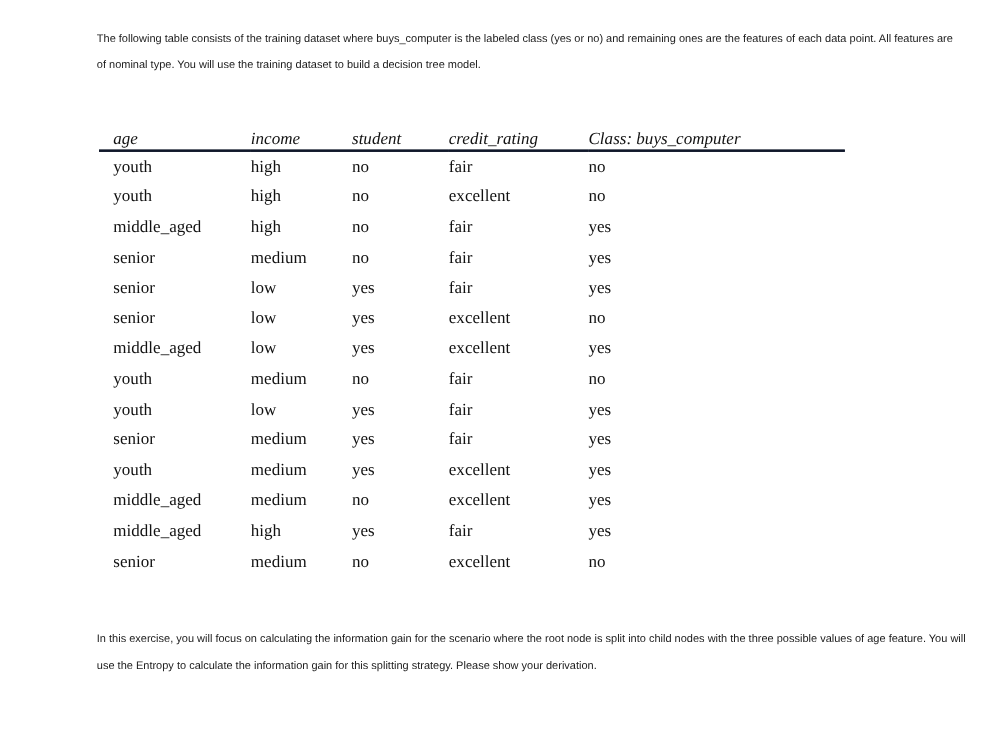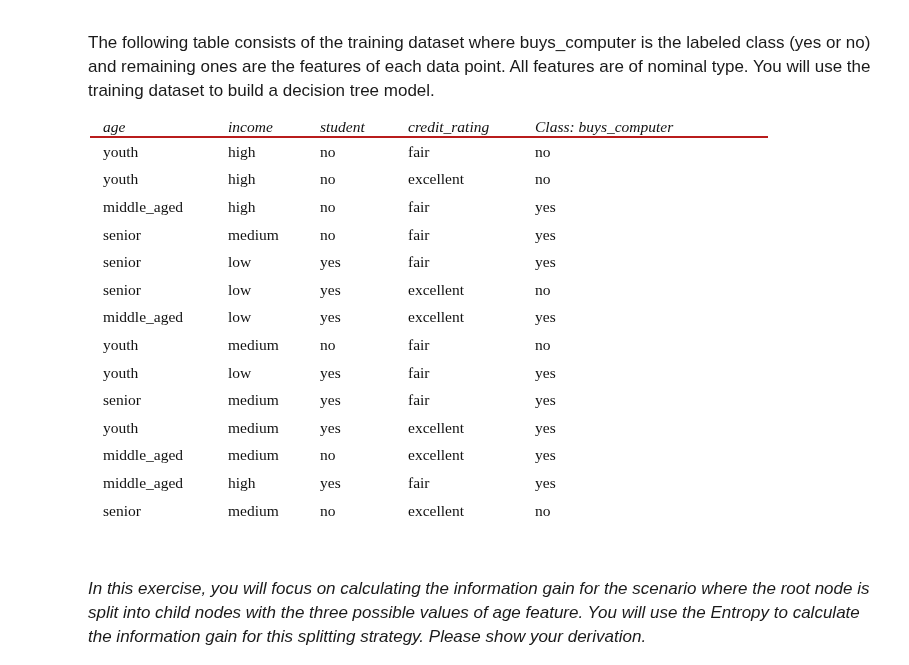--- a/index.html
+++ b/index.html
@@ -10,51 +10,50 @@
   body {
     width: 909px;
     height: 665px;
     position: relative;
     overflow: hidden;
     color: #1a1a1a;
   }
   .para {
     position: absolute;
     font-family: "Liberation Sans", sans-serif;
-    font-size: 17px;
+    font-size: 10px;
     line-height: 24px;
     color: #1a1a1a;
   }
   #intro-para {
     left: 88px;
     top: 14px;
     width: 786px;
   }
   #outro-para {
     left: 88px;
     top: 560px;
     width: 790px;
-    font-style: italic;
   }
   #dataset-table {
     position: absolute;
     left: 90px;
     top: 108px;
     border-collapse: collapse;
     font-family: "Liberation Serif", serif;
     font-size: 15.5px;
     color: #111111;
   }
   #dataset-table th {
     font-style: italic;
     font-weight: normal;
     text-align: left;
     vertical-align: bottom;
     height: 28px;
-    border-bottom: 2px solid #b91c1c;
+    border-bottom: 2px solid #0f172a;
     padding: 0;
   }
   #dataset-table td {
     height: 27.6px;
     padding: 0;
     vertical-align: middle;
     text-align: left;
   }
   #dataset-table th:first-child,
   #dataset-table td:first-child {

